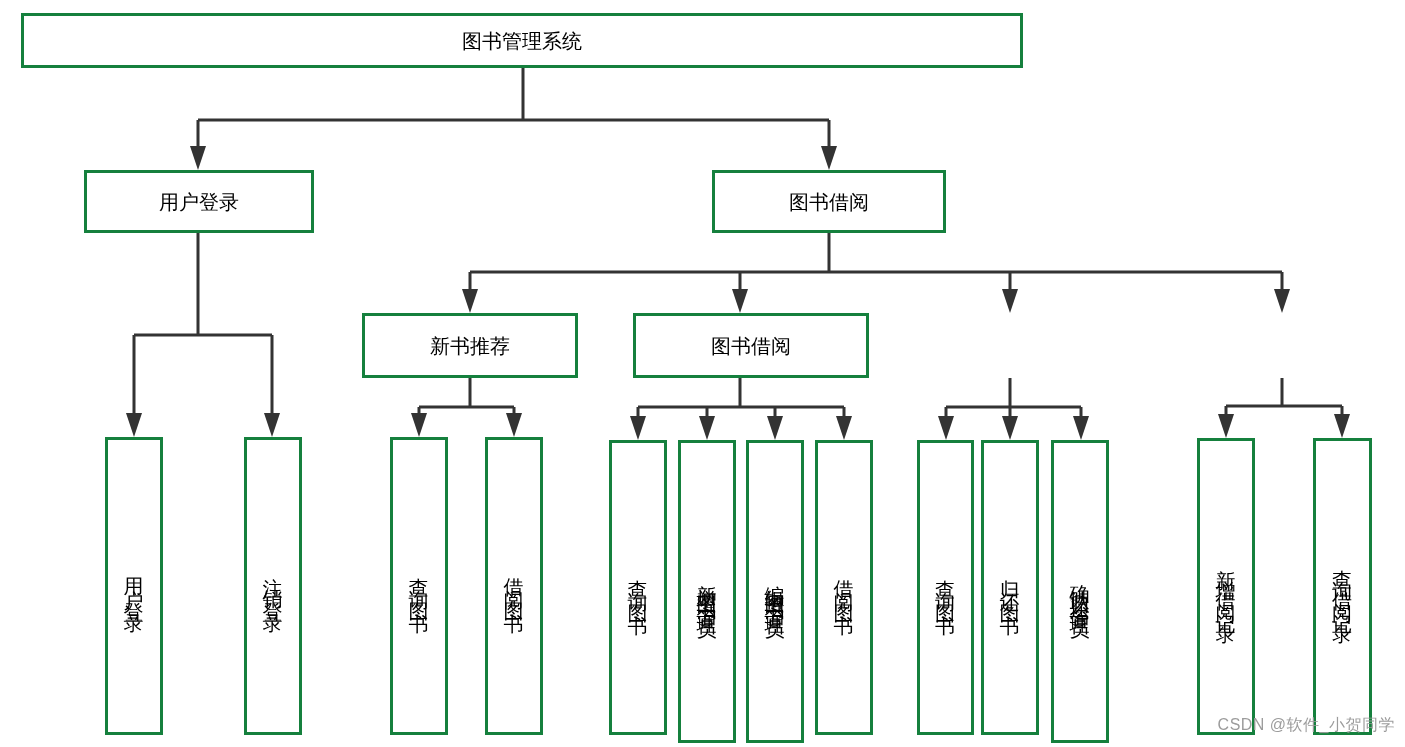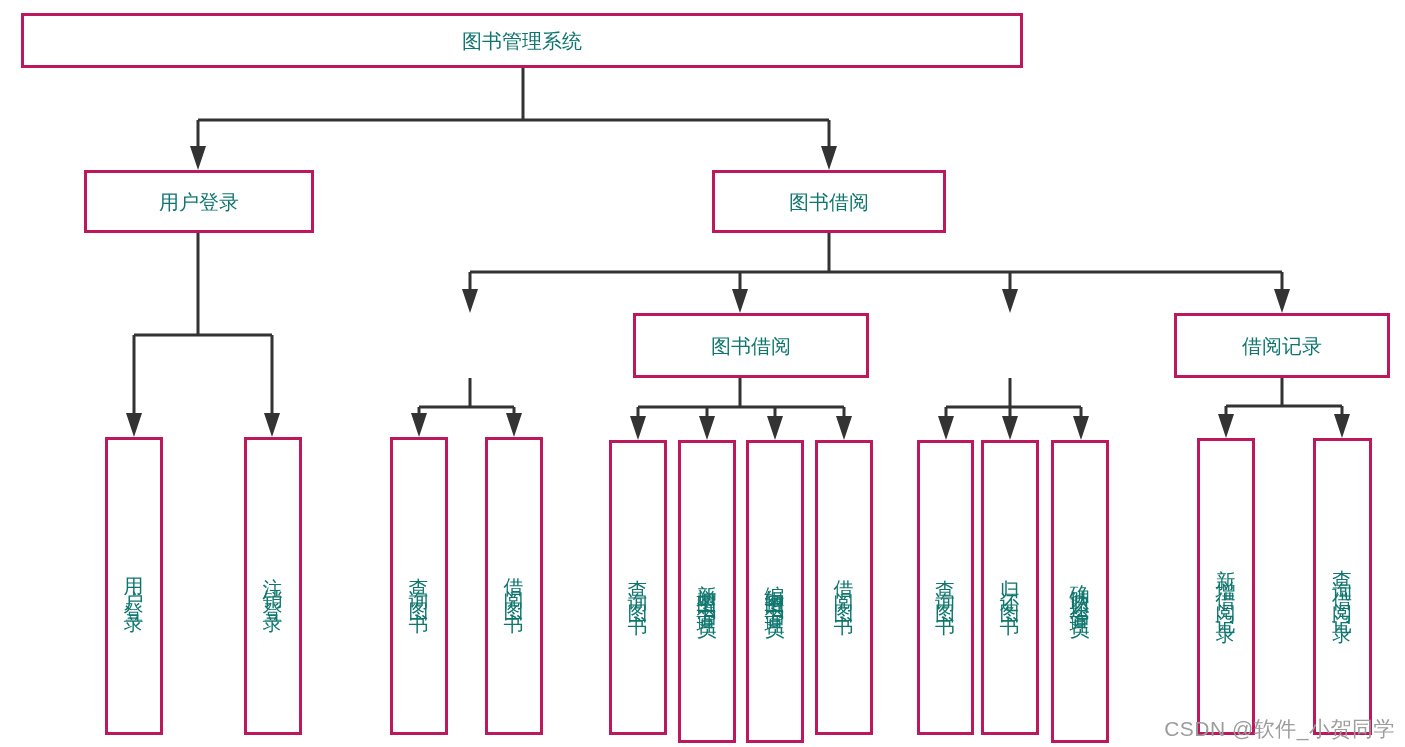--- a/index.html
+++ b/index.html
@@ -16,26 +16,26 @@
     overflow: hidden;
   }
   .connectors {
     position: absolute;
     left: 0; top: 0;
     width: 1405px;
     height: 747px;
   }
   .box {
     position: absolute;
-    border: 3px solid #be185d;
+    border: 3px solid #15803d;
     background: #ffffff;
     display: flex;
     align-items: center;
     justify-content: center;
-    color: #0f766e;
+    color: #000000;
     font-size: 20px;
     line-height: 1;
     text-align: right;
   }
   
   .root-box   { left: 21px;   top: 13px;  width: 1002px; height: 55px; }
   .lvl2-left  { left: 84px;   top: 170px; width: 230px;  height: 63px; }
   .lvl2-right { left: 712px;  top: 170px; width: 234px;  height: 63px; }
   .lvl3-a { left: 362px;  top: 313px; width: 216px; height: 65px; }
   .lvl3-b { left: 633px;  top: 313px; width: 236px; height: 65px; }
@@ -63,21 +63,21 @@
   .leaf-bb-borrow { left: 815px;  top: 440px; height: 295px; }
   .leaf-cb-query  { left: 917px;  top: 440px; width: 57px; height: 295px; }
   .leaf-cb-return { left: 981px;  top: 440px; height: 295px; }
   .leaf-cb-confirm{ left: 1051px; top: 440px; height: 303px; }
   .leaf-br-add    { left: 1197px; top: 438px; height: 297px; }
   .leaf-br-query  { left: 1313px; top: 438px; width: 59px; height: 297px; }
   .watermark {
     position: absolute;
     right: 10px;
     top: 715px;
-    font-size: 21px;
+    font-size: 16px;
     color: #9c9c9c;
     letter-spacing: 0.5px;
   }
 </style>
 </head>
 <body>
 
 <div class="canvas">
 
   <svg class="connectors" viewBox="0 0 1405 747" xmlns="http://www.w3.org/2000/svg" aria-hidden="true">
@@ -116,25 +116,25 @@
     <span>图书管理系统</span>
   </div>
 
   <div class="box lvl2-left">
     <span>用户登录</span>
   </div>
   <div class="box lvl2-right">
     <span>图书借阅</span>
   </div>
 
+  <div class="box lvl3-a">
+    <span>新书推荐</span>
+  </div>
   <div class="box lvl3-b">
     <span>图书借阅</span>
-  </div>
-  <div class="box lvl3-d">
-    <span>借阅记录</span>
   </div>
 
   <div class="box leaf leaf-login">
     <span class="vtext ls4">用户登录</span>
   </div>
   <div class="box leaf leaf-logout">
     <span class="vtext ls4">注销登录</span>
   </div>
 
   <div class="box leaf leaf-nb-query">

